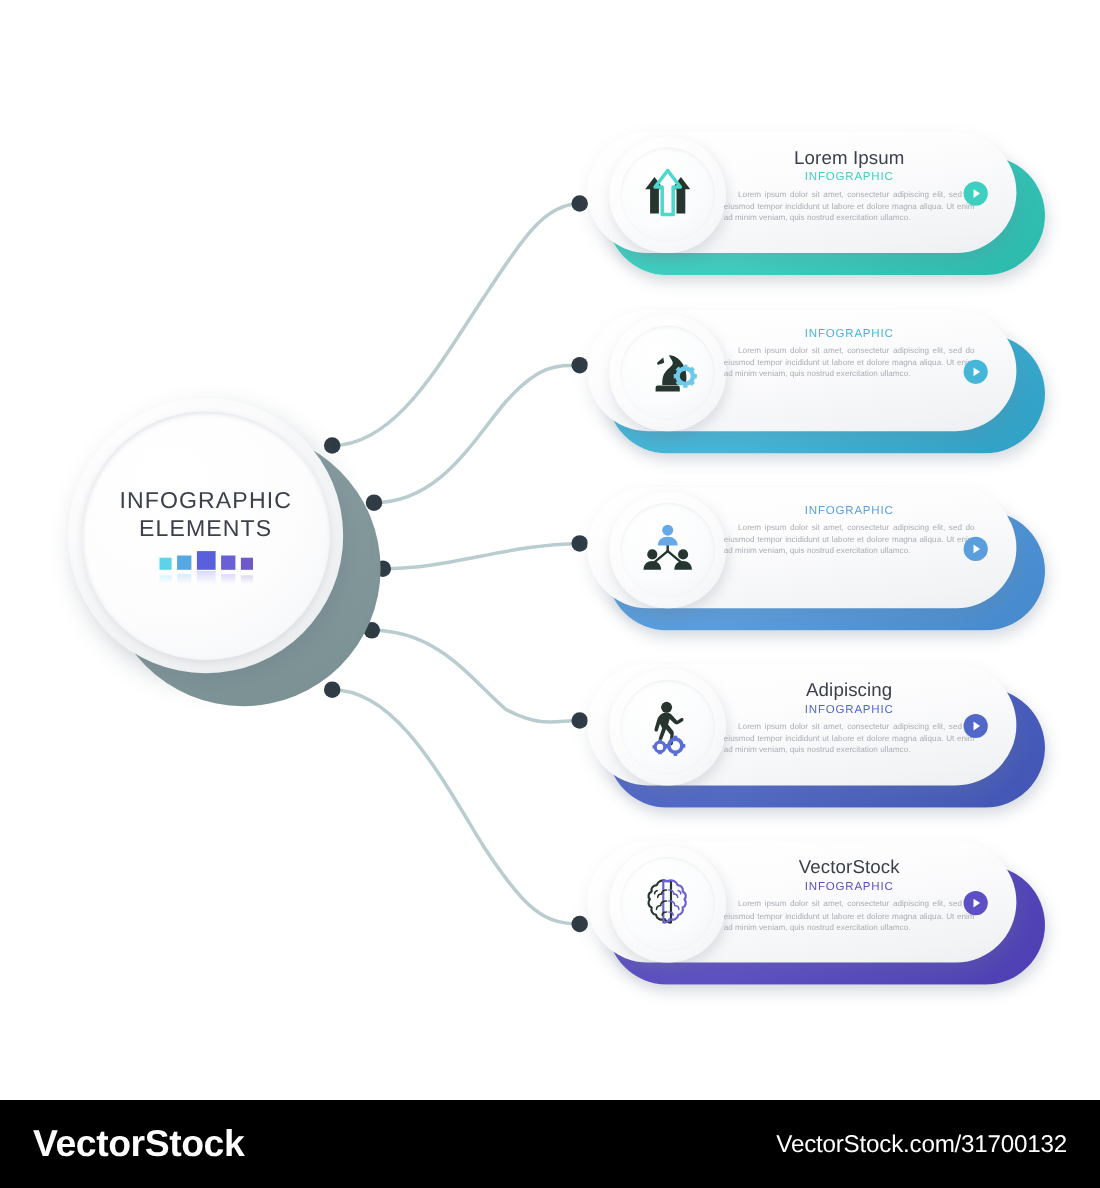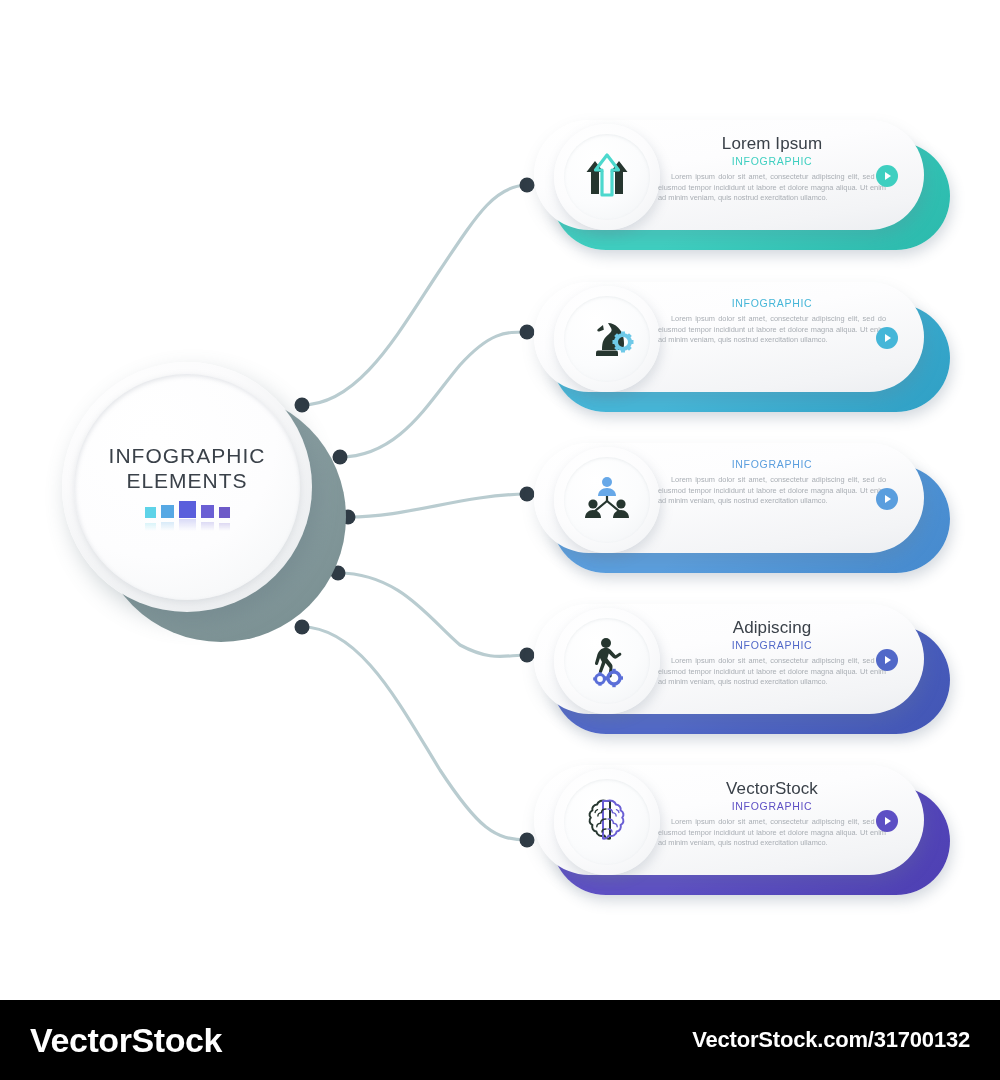--- a/index.html
+++ b/index.html
@@ -194,21 +194,21 @@
   }
   #footer .brand {
     color: #ffffff;
     font-size: 34px;
     font-weight: 700;
     letter-spacing: -.4px;
   }
   #footer .url {
     color: #ffffff;
     font-size: 22px;
-    font-weight: 700;
+    font-weight: 400;
     letter-spacing: -.2px;
   }
   .icon-svg { display:block; }
 </style>
 </head>
 <body>
 
 <div id="stage">
 
   <div id="canvas">

